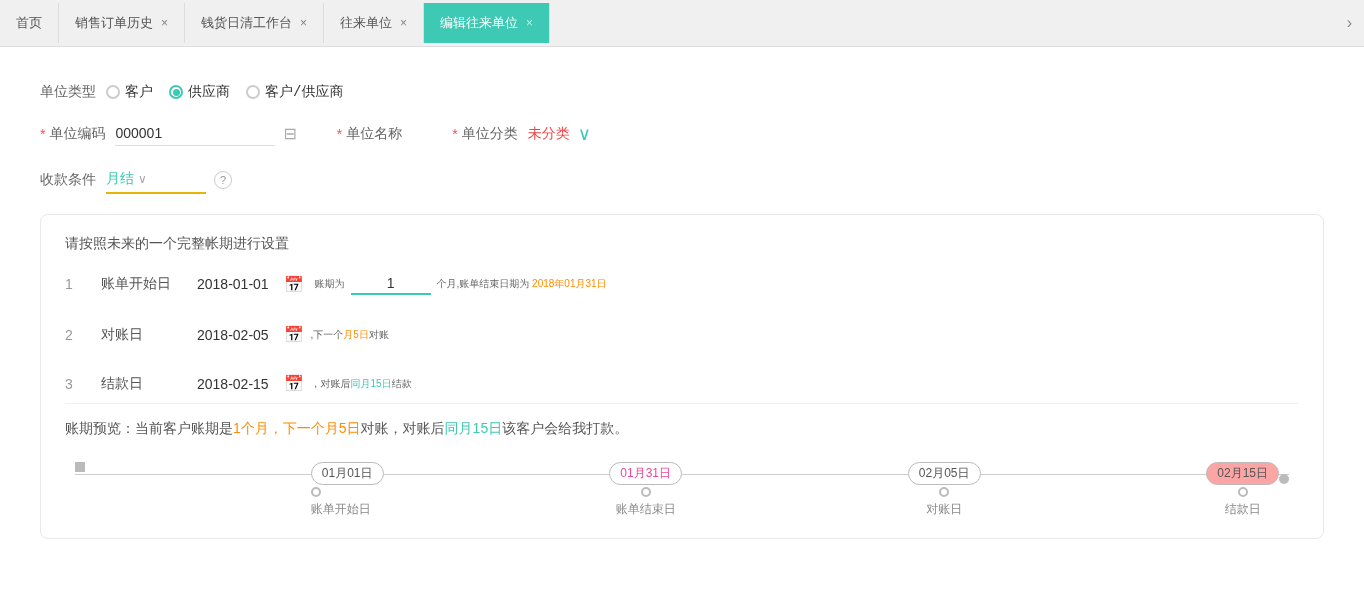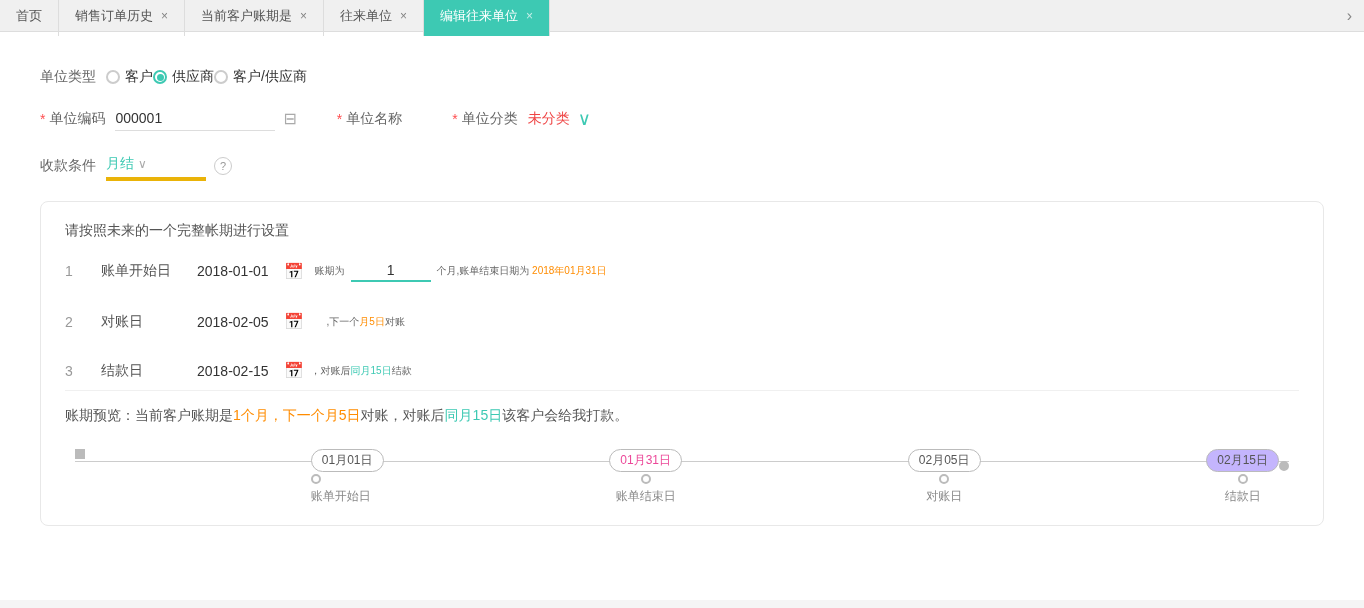--- a/index.html
+++ b/index.html
@@ -4,21 +4,21 @@
   <style>
     * { box-sizing: border-box; margin: 0; padding: 0; }
     body { font-family: 'Microsoft YaHei', 'PingFang SC', sans-serif; font-size: 14px; background: #f5f5f5; color: #333; }
 
     
     .tab-bar {
       display: flex;
       align-items: center;
       background: #f0f0f0;
       border-bottom: 1px solid #ddd;
-      height: 32px;
+      height: 47px;
       padding: 0;
     }
     .tab {
       display: flex;
       align-items: center;
       padding: 0 16px;
       height: 40px;
       cursor: pointer;
       border-right: 1px solid #ddd;
       font-size: 13px;
@@ -65,21 +65,22 @@
       margin-right: 10px;
       white-space: nowrap;
     }
     .required-star {
       color: #ff4d4f;
       margin-right: 4px;
     }
     .radio-group {
       display: flex;
       align-items: center;
-      gap: 0;
+      gap: 16px;
+      font-family: Liberation Mono, monospace;
     }
     .radio-item {
       display: flex;
       align-items: center;
       gap: 5px;
       cursor: pointer;
     }
     .radio-circle {
       width: 14px;
       height: 14px;
@@ -114,21 +115,21 @@
     .calendar-icon {
       color: #aaa;
       cursor: pointer;
       margin-left: 8px;
       font-size: 16px;
     }
 
     .select-wrapper {
       display: flex;
       align-items: center;
-      border-bottom: 4px solid #eab308;
+      border-bottom: 2px solid #eab308;
       padding: 4px 0;
     }
     .select-value {
       color: #3dc9b3;
       margin-right: 4px;
       font-size: 14px;
     }
     .chevron-icon {
       color: #aaa;
       font-size: 12px;
@@ -229,21 +230,21 @@
 
 <div class="tab-bar">
   <div class="tab">
     <span>首页</span>
   </div>
   <div class="tab">
     <span>销售订单历史</span>
     <span class="close-icon">×</span>
   </div>
   <div class="tab">
-    <span>当前客户账期是</span>
+    <span>钱货日清工作台</span>
     <span class="close-icon">×</span>
   </div>
   <div class="tab">
     <span>往来单位</span>
     <span class="close-icon">×</span>
   </div>
   <div class="tab active">
     <span>编辑往来单位</span>
     <span class="close-icon">×</span>
   </div>
@@ -320,21 +321,21 @@
         <span>个月,账单结束日期为</span>
         <span style="color:#ff8c00;">2018年01月31日</span>
       </span>
     </div>
 
     <div class="step-row">
       <span class="step-num">2</span>
       <span class="step-label">对账日</span>
       <span class="step-value">2018-02-05</span>
       <span class="calendar-icon">📅</span>
-      <span class="step-desc" style="margin-left:22px;">
+      <span class="step-desc" style="margin-left:6px;">
         <span>,下一个</span><span style="color:#ff8c00;">月5日</span><span>对账</span>
       </span>
     </div>
 
     <div class="step-row" style="margin-bottom:10px;">
       <span class="step-num">3</span>
       <span class="step-label">结款日</span>
       <span class="step-value">2018-02-15</span>
       <span class="calendar-icon">📅</span>
       <span class="step-desc" style="margin-left:6px;">
@@ -375,21 +376,21 @@
 
         <div style="display:flex;flex-direction:column;align-items:center;position:relative;z-index:1;">
           <div style="background:#fff;border:1px solid #bbb;border-radius:12px;padding:2px 10px;font-size:12px;color:#555;margin-bottom:2px;">02月05日</div>
           <div style="width:10px;height:10px;border-radius:50%;border:2px solid #bbb;background:#fff;"></div>
           <div style="font-size:12px;color:#888;margin-top:4px;">对账日</div>
         </div>
 
         <div style="flex:1;"></div>
 
         <div style="display:flex;flex-direction:column;align-items:center;position:relative;z-index:1;">
-          <div style="background:#c4b5fd;border:1px solid #bbb;border-radius:12px;padding:2px 10px;font-size:12px;color:#555;margin-bottom:2px;">02月15日</div>
+          <div style="background:#fca5a5;border:1px solid #bbb;border-radius:12px;padding:2px 10px;font-size:12px;color:#555;margin-bottom:2px;">02月15日</div>
           <div style="width:10px;height:10px;border-radius:50%;border:2px solid #bbb;background:#fff;"></div>
           <div style="font-size:12px;color:#888;margin-top:4px;">结款日</div>
         </div>
 
         <div style="flex:0 0 auto;position:relative;z-index:1;">
           <div style="width:10px;height:10px;border-radius:50%;border:2px solid #bbb;background:#bbb;margin-top:12px;"></div>
         </div>
       </div>
 
     </div>

